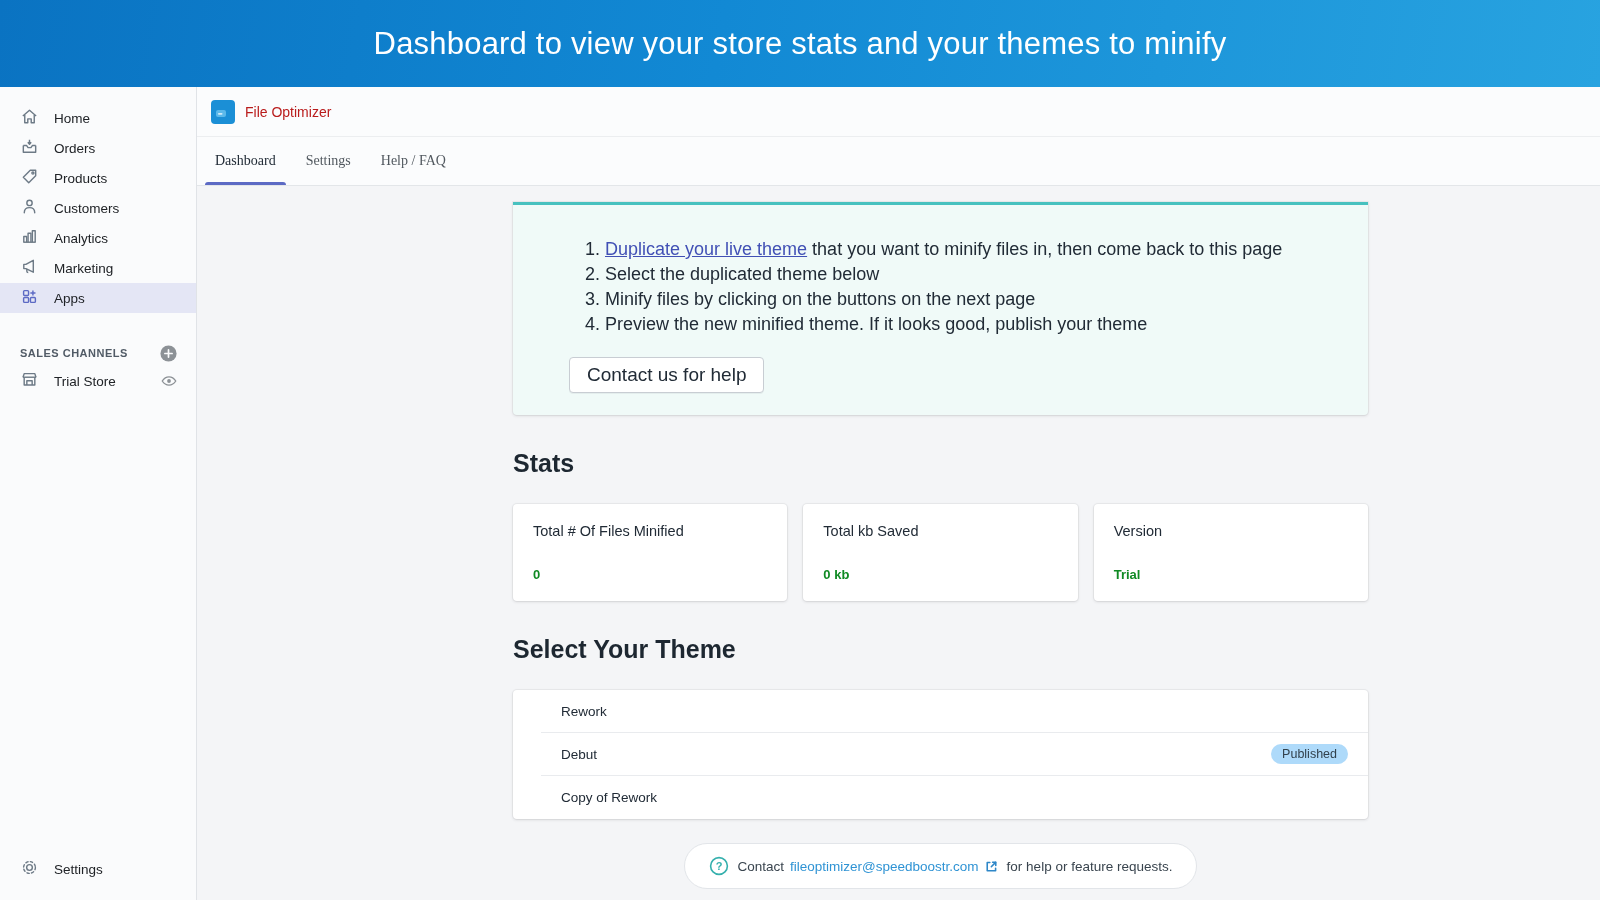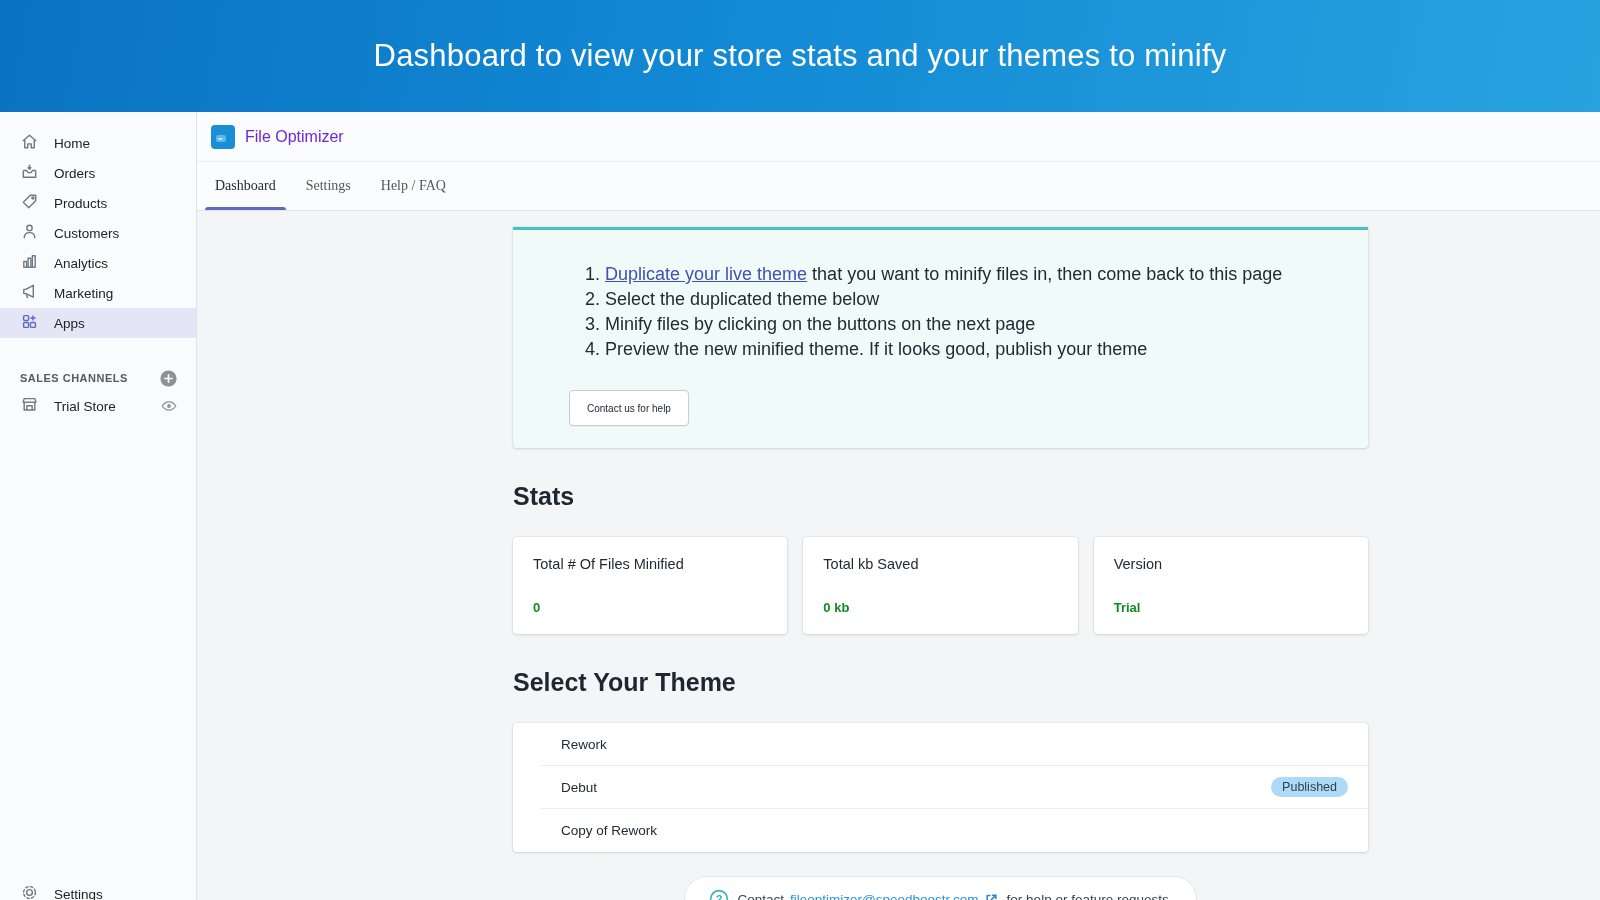--- a/index.html
+++ b/index.html
@@ -5,21 +5,21 @@
   * { box-sizing: border-box; }
   html,body { margin:0; padding:0; }
   body {
     width:1600px; height:900px; overflow:hidden;
     font-family:"Liberation Sans", sans-serif;
     background:#f4f5f7; color:#212b36;
   }
 
   
   .promo-banner{
-    height:112px;
+    height:87px;
     background:linear-gradient(100deg,#0a73c2 0%,#1289d4 45%,#28a3e0 100%);
     display:flex; align-items:center; justify-content:center;
   }
   .promo-banner h1{
     margin:0; color:#ffffff; font-size:31px; font-weight:400; letter-spacing:.2px;
   }
 
   
   .layout{ display:flex; height:813px; }
 
@@ -50,21 +50,21 @@
   .channel-item svg{ color:#6d7a86; flex:none; }
   .channel-item .spacer{ flex:1; }
   .sidebar-bottom{ margin-top:auto; padding-bottom:16px; }
 
   
   .main{ flex:1; display:flex; flex-direction:column; min-width:0; background:#f4f5f7; }
   .app-header{
     height:50px; background:#fbfcfd; border-bottom:1px solid #eceef0;
     display:flex; align-items:center; gap:10px; padding-left:14px;
   }
-  .app-title{ font-size:16px; color:#6d28d9; }
+  .app-title{ font-size:14px; color:#b91c1c; }
   .tabs{
     height:49px; background:#fbfcfd; border-bottom:1px solid #e3e6e9;
     display:flex; align-items:stretch; padding-left:8px; gap:10px;font-family:Liberation Serif, serif;
   }
   .tab{
     display:flex; align-items:center; padding:0 10px;
     font-size:14px; color:#51585f; position:relative; cursor:pointer;
   }
   .tab.active{ color:#212b36; }
   .tab.active::after{
@@ -87,23 +87,23 @@
   .gs-close{
     background:none; border:none; cursor:pointer; padding:2px 6px;
     font-size:17px; line-height:1; color:#37474f;
   }
   .gs ol{
     margin:16px 0 4px; padding-left:72px;
     font-size:18px; line-height:25px; color:#212b36;
   }
   .gs ol a{ color:#4150b5; text-decoration:underline; }
   .gs-btn{
-    margin:24px 0 0 36px; height:36px; padding:0 17px;
+    margin:16px 0 0 36px; height:36px; padding:0 17px;
     background:#ffffff; border:1px solid #c8cdd3; border-radius:4px;
-    font-family:"Liberation Sans",sans-serif; font-size:10px; color:#212b36;
+    font-family:"Liberation Sans",sans-serif; font-size:19px; color:#212b36;
     cursor:pointer; box-shadow:0 1px 0 rgba(22,29,37,.05);
   }
 
   
   .section-h{ margin:34px 0 0; font-size:25px; font-weight:600; color:#1d2731; }
 
   .cards{ display:flex; gap:16px; margin-top:26px; }
   .card{
     flex:1; height:97px; background:#fff; border-radius:4px; padding:19px 20px;
     box-shadow:0 0 0 1px rgba(63,63,68,.05),0 1px 3px rgba(63,63,68,.15);

